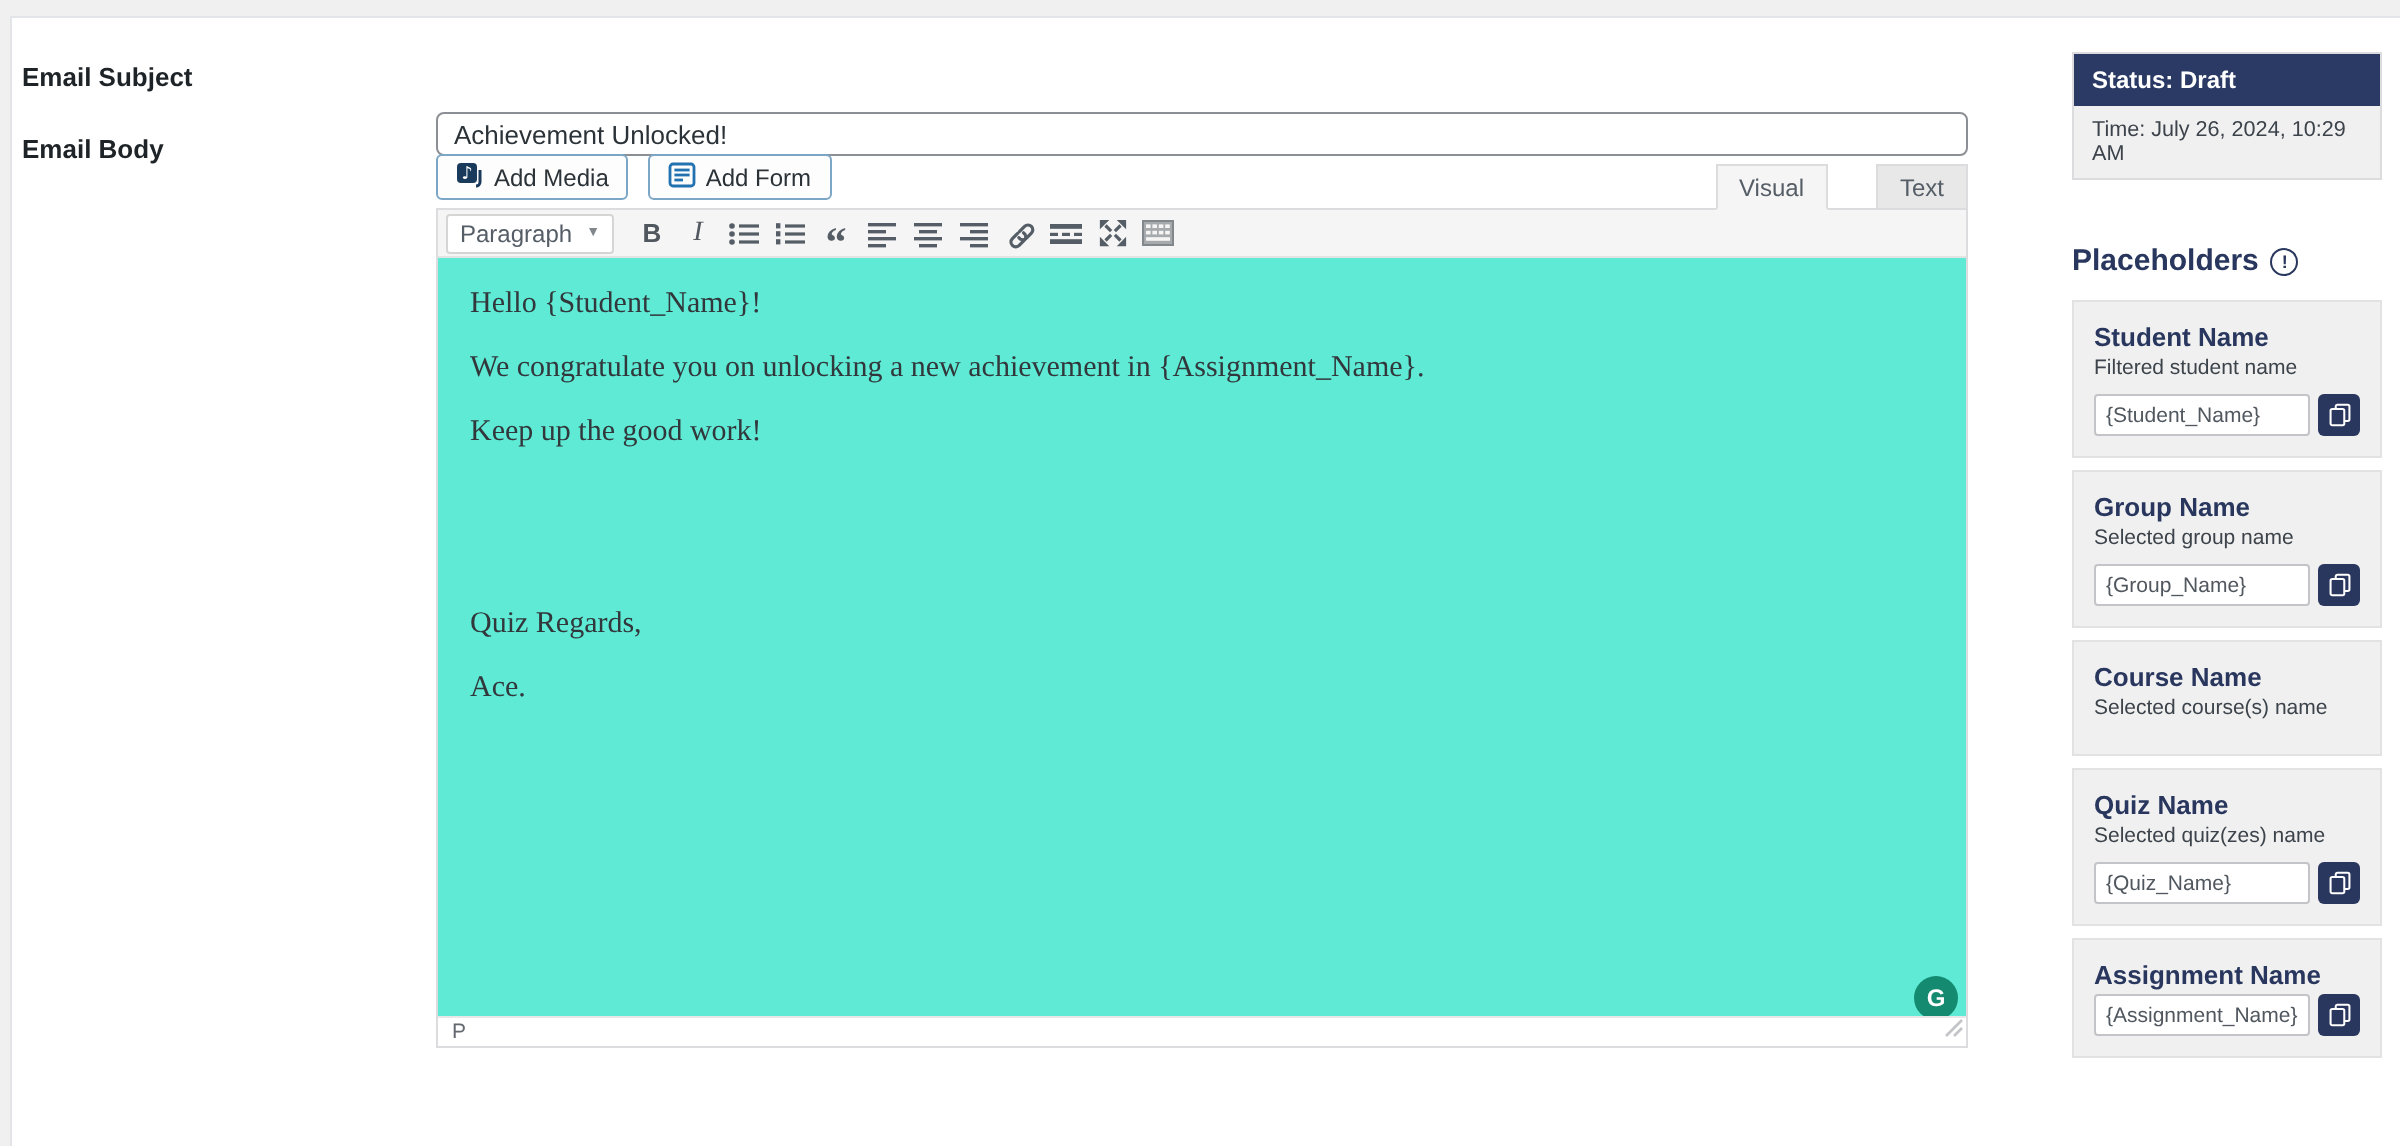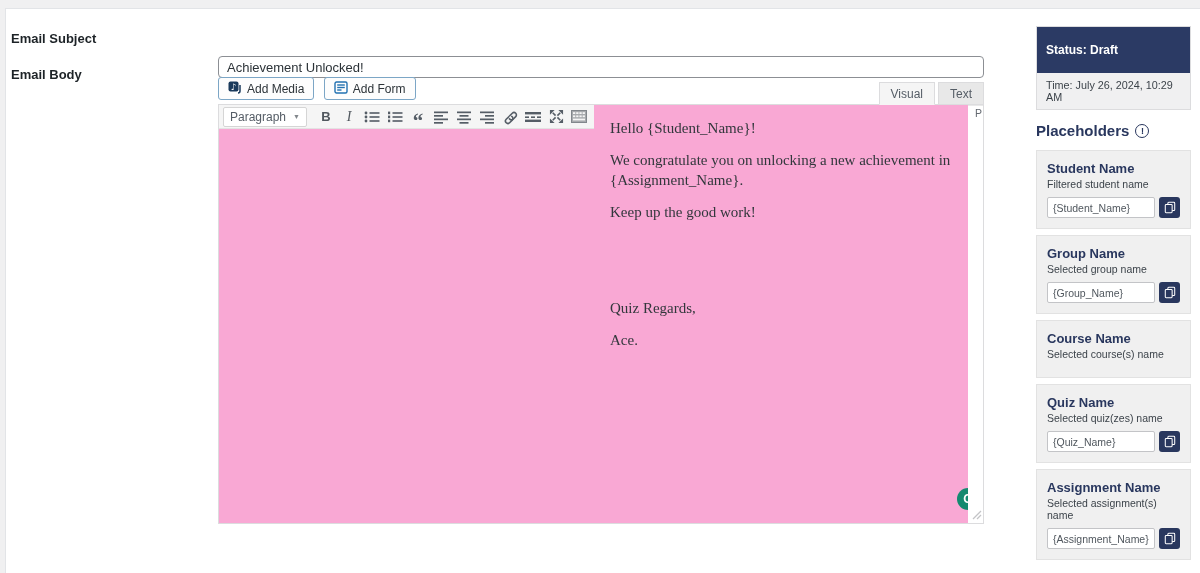--- a/index.html
+++ b/index.html
@@ -15,28 +15,28 @@
 
   .subject-input { position:absolute; left:212px; top:22px; width:766px; height:22px;
     border:1px solid #8c8f94; border-radius:4px; padding:0 8px; font-size:13px; color:#2c3338;
     font-family:"Liberation Sans", sans-serif; background:#fff;margin-top:25px; }
 
   
   .editor-header { position:absolute; left:212px; top:68px; width:766px; height:27px; }
   .btn-secondary { display:inline-flex; align-items:center; gap:5px; height:23px; padding:0 9px;
     background:#fdfdfd; border:1px solid #7ca6c6; border-radius:3px; font-size:12px; color:#2c3338;
     font-family:"Liberation Sans", sans-serif; cursor:pointer; margin-right:5px; }
-  .tabs { position:absolute; right:0; bottom:-1px; display:flex; }
+  .tabs { position:absolute; right:0; bottom:-1px; display:flex;gap:21px; }
   .tab { height:23px; padding:0 11px; font-size:12px; color:#555d66; display:flex; align-items:center;
     border:1px solid #dcdcde; background:#e8e8e8; cursor:pointer; margin-left:3px; }
   .tab.active { background:#f5f5f5; border-bottom-color:#f5f5f5; z-index:3; }
 
   
   .editor-box { position:absolute; left:212px; top:95px; width:766px; height:420px;
-    border:1px solid #dcdcde; display:flex; background:#f9a8d4; }
+    border:1px solid #dcdcde; display:flex; flex-direction:column; background:#5eead4; }
   .mce-toolbar { height:24px; background:#f5f5f5; border-bottom:1px solid #e3e3e3;
     display:flex; align-items:center; padding:0 4px; gap:1px; flex:0 0 auto; }
   .format-select { width:84px; height:20px; background:#fff; border:1px solid #d5d5d5; border-radius:2px;
     display:flex; align-items:center; justify-content:space-between; padding:0 6px; font-size:12px;
     color:#555d66; margin-right:7px; cursor:pointer; }
   .format-select .caret { font-size:7px; color:#82878c; }
   .tb { width:22px; height:20px; border:none; background:transparent; display:flex; align-items:center;
     justify-content:center; cursor:pointer; color:#555d66; }
   .tb svg { display:block; }
   .tb .bld { font-weight:bold; font-size:13px; font-family:"Liberation Sans",sans-serif; color:#50575e; }
@@ -52,21 +52,21 @@
   .grammarly::after { content:""; position:absolute; left:0px; bottom:1px; width:6px; height:6px;
     background:inherit; transform:rotate(45deg); z-index:-1; }
 
   .mce-statusbar { flex:0 0 15px; border-top:1px solid #e8e8e8; background:#fff; font-size:10.5px;
     color:#646970; padding:1px 0 0 7px; position:relative; }
   .resize-grip { position:absolute; right:1px; bottom:1px; }
 
   
   .sidebar { position:absolute; left:1030px; top:17px; width:155px; }
   .status-box { border:1px solid #dcdcde; margin-bottom:0; }
-  .status-head { background:#2b3a64; color:#fff; font-size:12px; font-weight:bold; padding:16px 9px; }
+  .status-head { background:#2b3a64; color:#fff; font-size:12px; font-weight:bold; padding:6px 9px; }
   .status-time { background:#f0f0f1; color:#3c434a; font-size:10.8px; padding:6px 6px 6px 9px; }
 
   .ph-section { position:absolute; left:1030px; top:113px; width:155px; }
   .ph-heading { font-size:15px; font-weight:bold; color:#29375e; display:flex; align-items:center; gap:6px;
     margin-bottom:11px; }
   .info-icon { width:14px; height:14px; border:1.6px solid #29375e; border-radius:50%; display:inline-flex;
     align-items:center; justify-content:center; font-size:9px; font-weight:bold; color:#29375e; cursor:pointer; }
   .ph-card { background:#f0f0f0; border:1px solid #e2e2e2; padding:10px; margin-bottom:6px; }
   .ph-title { font-size:13px; font-weight:bold; color:#29375e; margin-bottom:2px; }
   .ph-desc { font-size:10.5px; color:#3c434a; margin-bottom:7px; }
@@ -315,21 +315,20 @@
               <svg width="12" height="13" viewBox="0 0 14 15" fill="#29375e" stroke="#fff" stroke-width="1.2">
                 <rect x="4.5" y="1.5" width="8" height="9.5" rx="1"></rect>
                 <rect x="1.5" y="4" width="8" height="9.5" rx="1"></rect>
               </svg>
             </button>
         </div>
       </div>
 
       <div class="ph-card">
         <div class="ph-title">Assignment Name</div>
-        <div class="ph-desc">Selected assignment(s) name</div>
         <div class="ph-row">
           <input class="ph-input" type="text" readonly="" value="{Assignment_Name}" style="">
           <button class="copy-btn">
               <svg width="12" height="13" viewBox="0 0 14 15" fill="#29375e" stroke="#fff" stroke-width="1.2">
                 <rect x="4.5" y="1.5" width="8" height="9.5" rx="1"></rect>
                 <rect x="1.5" y="4" width="8" height="9.5" rx="1"></rect>
               </svg>
             </button>
         </div>
       </div>

